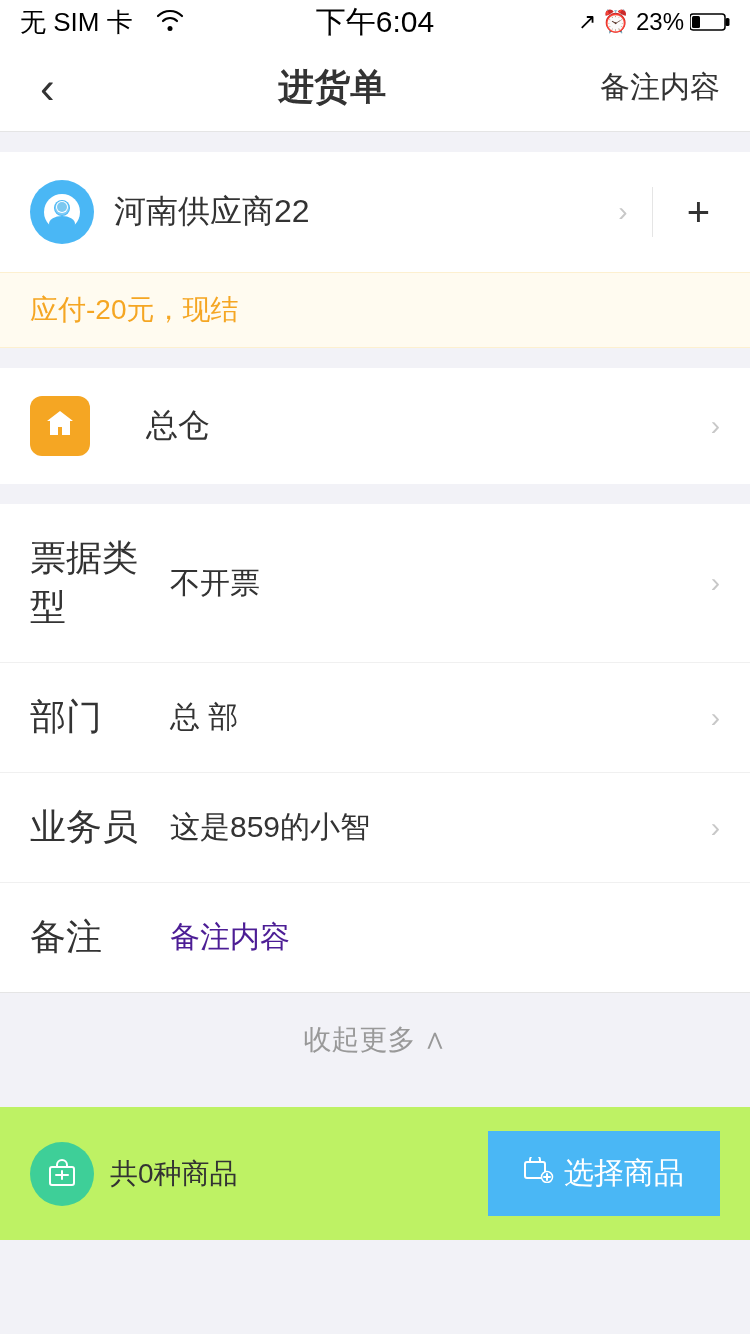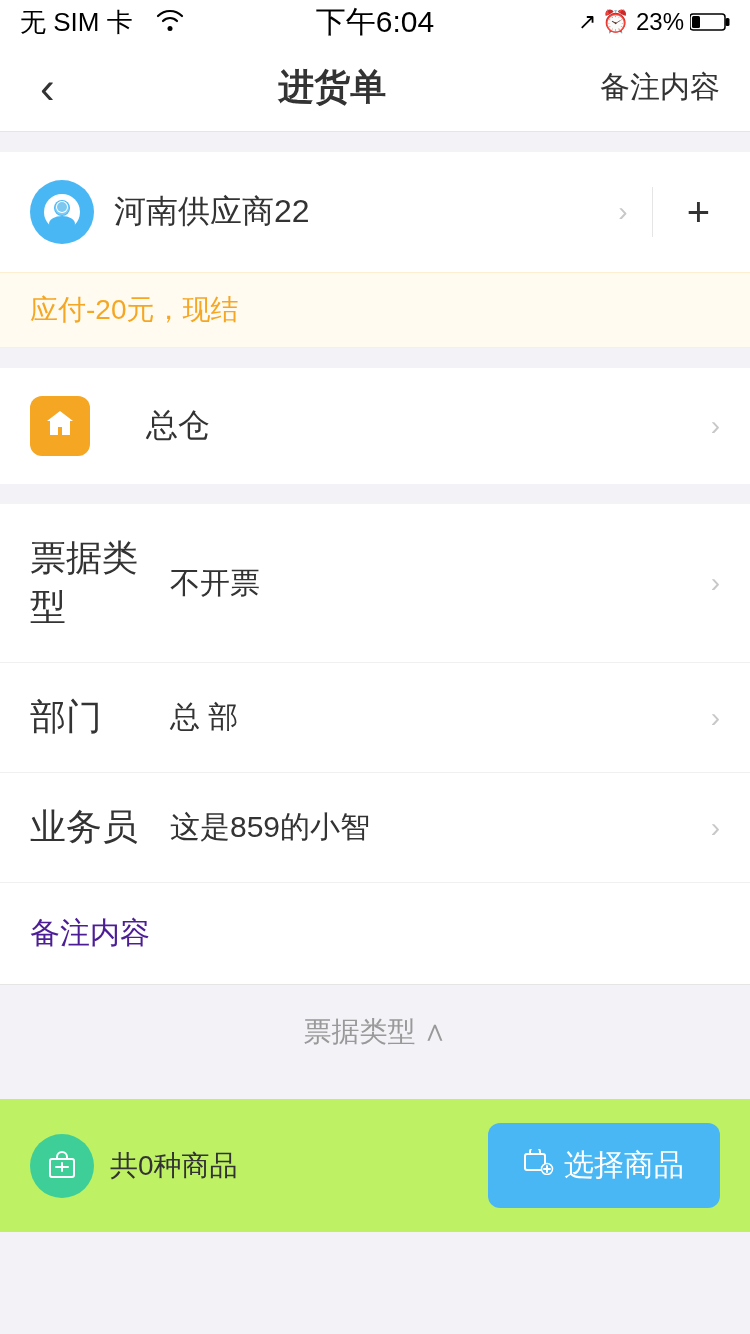--- a/index.html
+++ b/index.html
@@ -240,21 +240,21 @@
       justify-content: center;
     }
     .product-count-text {
       font-size: 28px;
       color: #333;
     }
     .select-product-btn {
       background: #4ab7f5;
       color: #fff;
       border: none;
-      border-radius: 12px;
+      border-radius: 0;
       padding: 22px 36px;
       font-size: 30px;
       display: flex;
       align-items: center;
       gap: 10px;
       cursor: pointer;
       margin-left: 16px;
     }
     .select-btn-icon {
       font-size: 28px;
@@ -357,26 +357,27 @@
     <span class="form-row-arrow">›</span>
   </div>
 
   <div class="form-row">
     <span class="form-label">业务员</span>
     <span class="form-value">这是859的小智</span>
     <span class="form-row-arrow">›</span>
   </div>
 
   <div class="form-row">
+    <span class="form-label">备注</span>
     <span class="form-placeholder">备注内容</span>
   </div>
 </div>
 
 <div class="collapse-row">
-  <span>票据类型 ∧</span>
+  <span>收起更多 ∧</span>
 </div>
 
 <div class="section-gap"></div>
 
 <div class="bottom-bar card">
   <div class="product-count-area">
     <div class="product-icon">
       <svg width="34" height="34" viewBox="0 0 34 34" fill="none">
         <rect x="5" y="10" width="24" height="18" rx="2" stroke="#fff" stroke-width="2" fill="none"></rect>
         <path d="M12 10V8a5 5 0 0 1 10 0v2" stroke="#fff" stroke-width="2" fill="none" stroke-linecap="round"></path>

